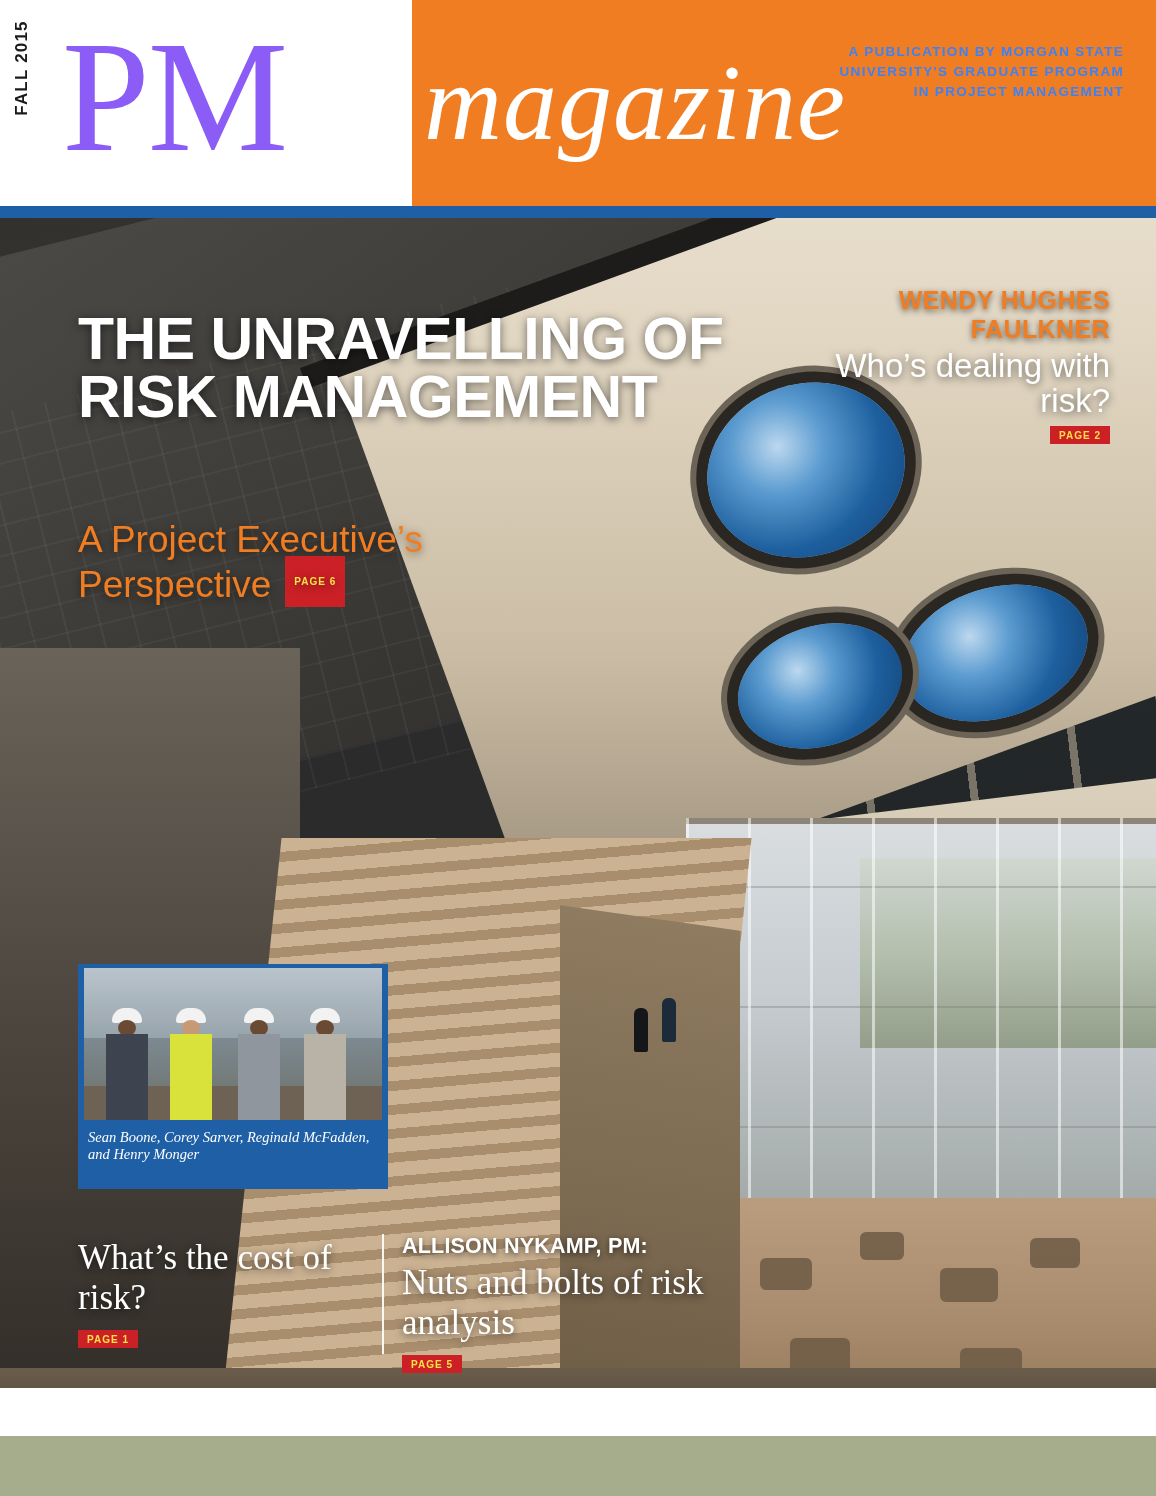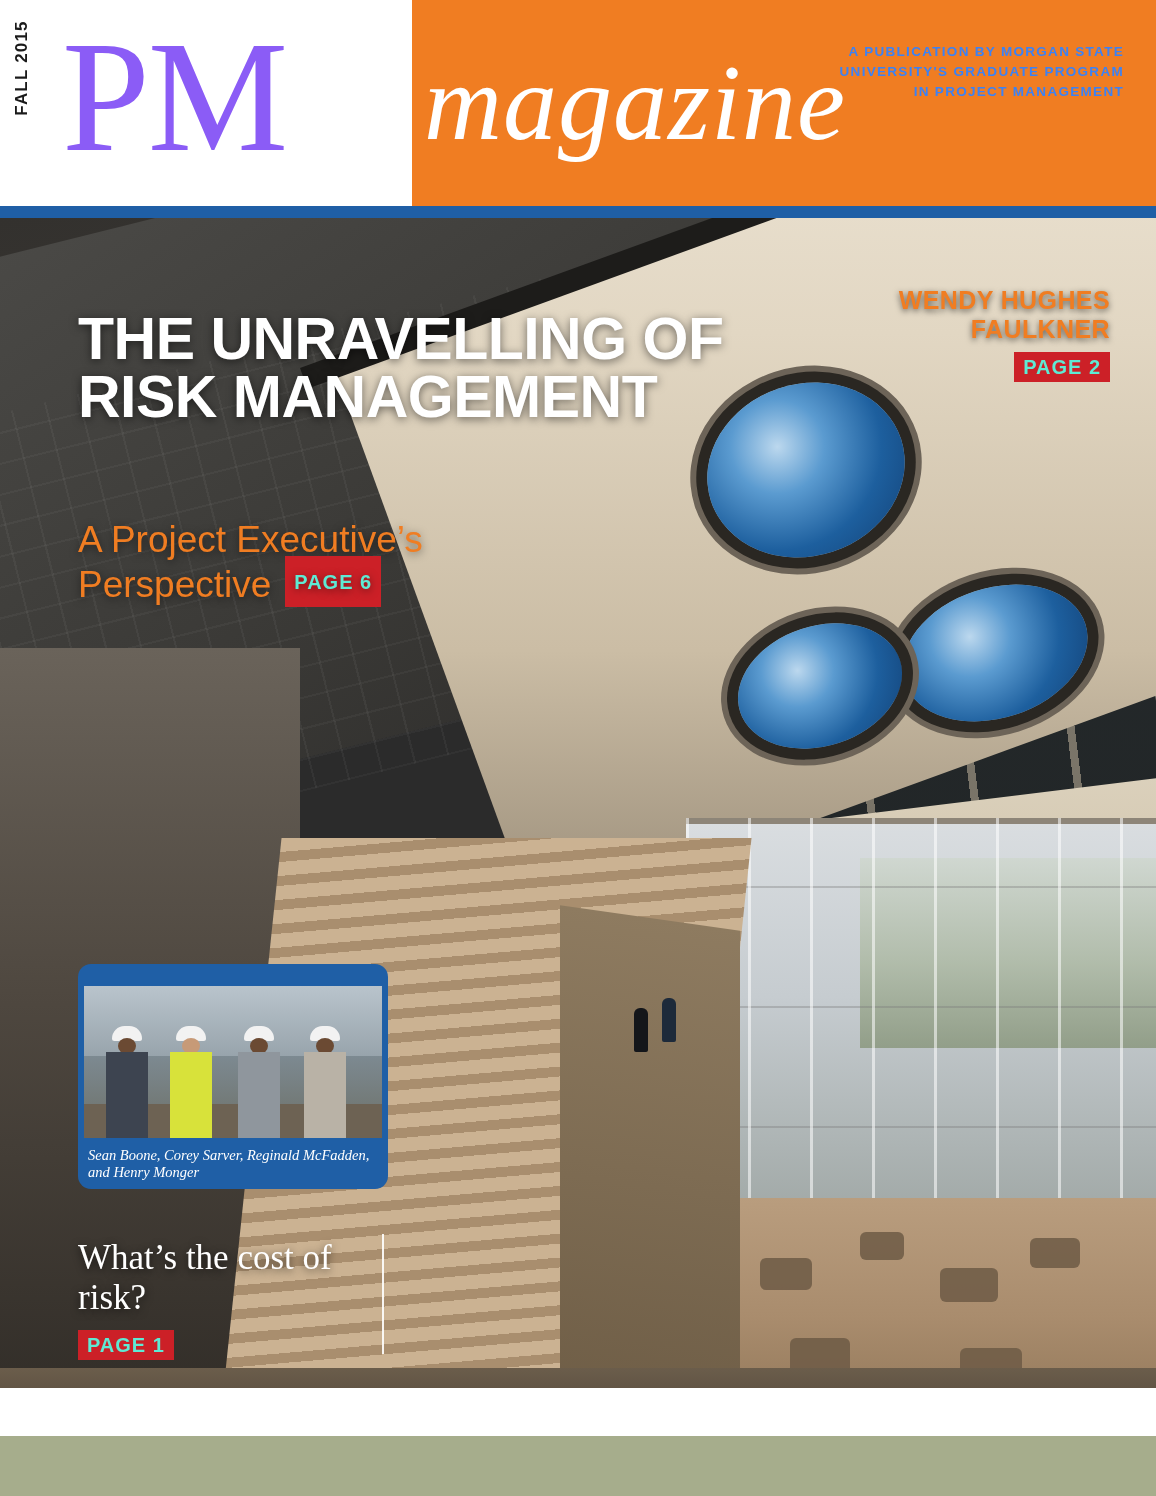--- a/index.html
+++ b/index.html
@@ -269,22 +269,22 @@
     top: 300px;
     width: 520px;
     color: #f07d22;
     font-size: 37px;
     line-height: 44px;
     text-shadow: 0 2px 8px rgba(0,0,0,.5);
   }
   .page-tag {
     display: inline-block;
     background: #cc2027;
-    color: #5eead4;
-    font-size: 20px;
+    color: #fde047;
+    font-size: 10px;
     font-weight: bold;
     letter-spacing: 1px;
     padding: 4px 9px 3px 9px;
     vertical-align: middle;
     margin-left: 14px;
     position: relative;
     top: -6px;
   }
 
   .topright {
@@ -315,23 +315,22 @@
   }
 
   
   .inset {
     position: absolute;
     left: 78px;
     top: 746px;
     width: 310px;
     height: 225px;
     background: #1f5fa6;
-    padding: 22px 6px 0 6px;
+    padding: 4px 6px 0 6px;
     box-sizing: border-box;
-    border-radius: 13px;
   }
   .inset-photo {
     position: relative;
     width: 298px;
     height: 152px;
     background: linear-gradient(180deg, #9aa7b2 0%, #7d8a92 45%, #6c6f66 100%);
     overflow: hidden;
   }
   .inset-sky {
     position: absolute; left:0; top:0; width: 298px; height: 70px;
@@ -467,20 +466,21 @@
     </div>
 
     <div class="headline">THE UNRAVELLING OF RISK MANAGEMENT</div>
 
     <div class="subhead">
       <span>A Project Executive’s Perspective</span><span class="page-tag">PAGE 6</span>
     </div>
 
     <div class="topright">
       <div class="byline">WENDY HUGHES FAULKNER</div>
+      <div class="teaser">Who’s dealing with risk?</div>
       <span class="page-tag">PAGE 2</span>
     </div>
 
     <div class="inset">
       <div class="inset-photo">
         <div class="inset-sky"></div>
         <div class="inset-ground"></div>
         <div class="worker" style="left:14px;">
           <div class="helmet"></div>
           <div class="head"></div>
@@ -505,16 +505,21 @@
       <div class="inset-caption">Sean Boone, Corey Sarver, Reginald McFadden, and Henry Monger</div>
     </div>
 
     <div class="bottom-left">
       <div class="b-title">What’s the cost of risk?</div>
       <span class="page-tag b-tag">PAGE 1</span>
     </div>
 
     <div class="divider"></div>
 
+    <div class="bottom-right">
+      <div class="b-byline">ALLISON NYKAMP, PM:</div>
+      <div class="b-title">Nuts and bolts of risk analysis</div>
+      <span class="page-tag b-tag">PAGE 5</span>
+    </div>
   </div>
 
   <div class="footer-band"></div>
 </div>
 
 </body></html>

